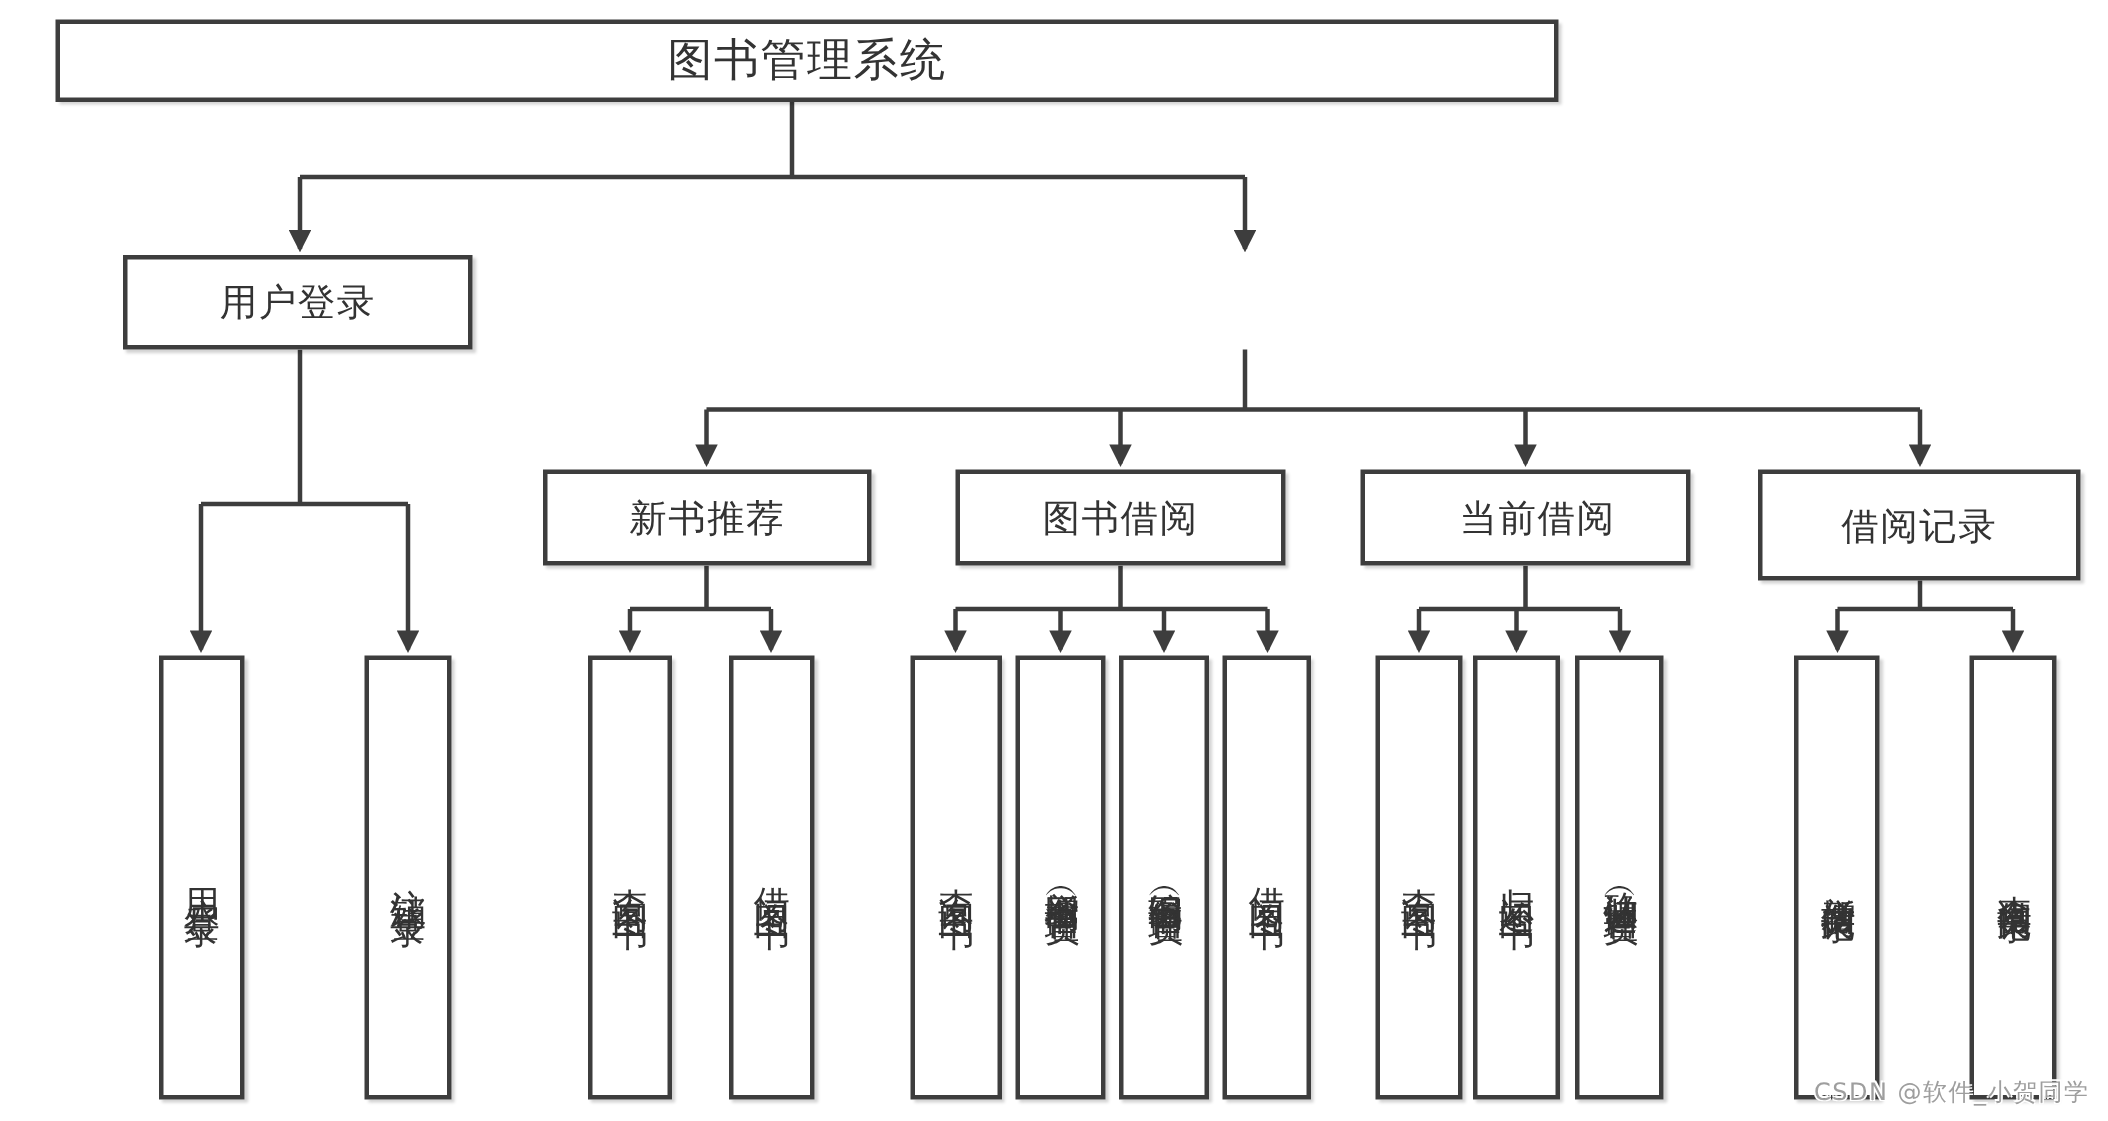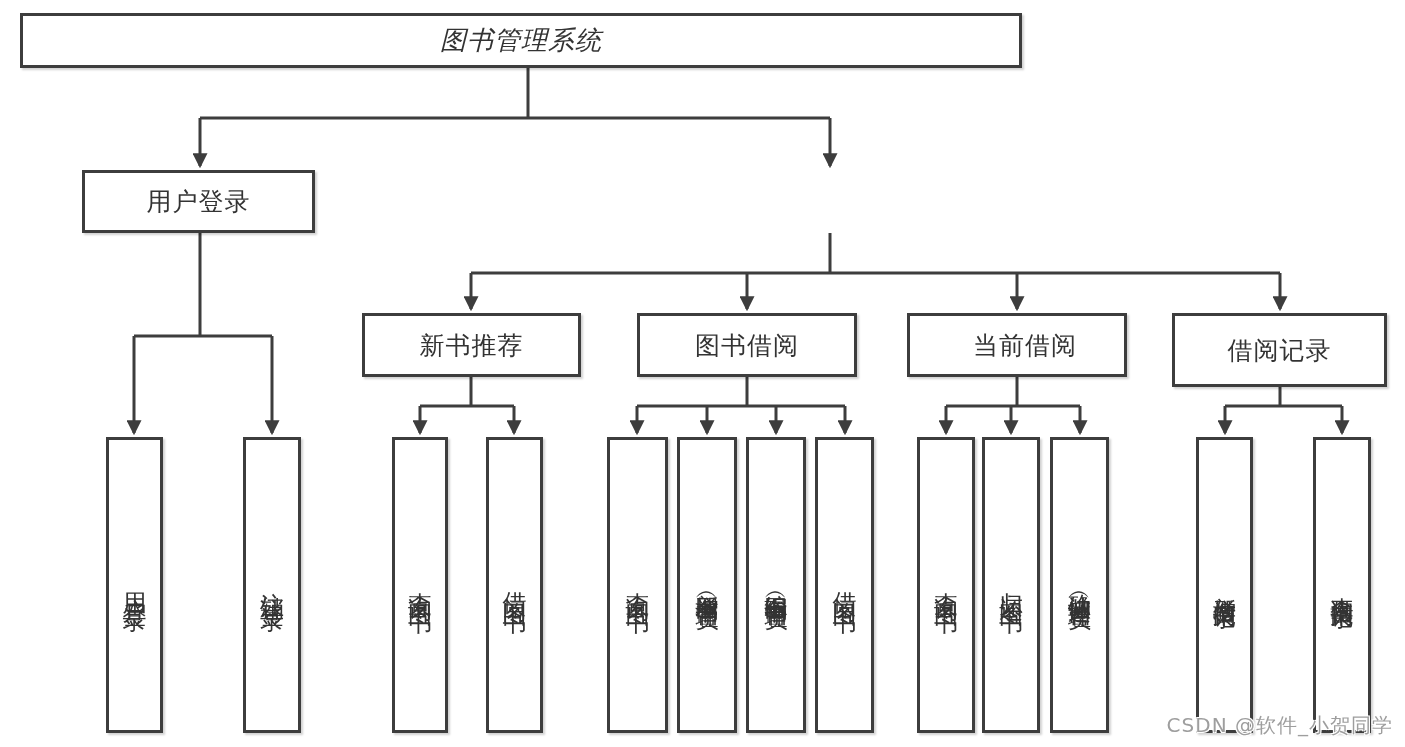--- a/index.html
+++ b/index.html
@@ -25,21 +25,21 @@
   .v span{
     writing-mode:vertical-rl;
     text-orientation:upright;
     font-size:24px;
     letter-spacing:6px;
     line-height:1;
     white-space:nowrap;
   }
   .v.long span{font-size:23px;letter-spacing:2px;}
   
-  #n-root{left:20px;top:13px;width:1002px;height:55px;font-size:26px;font-style:italic;}
+  #n-root{left:37px;top:13px;width:1002px;height:55px;font-size:30px;}
   #n-login{left:82px;top:170px;width:233px;height:63px;}
   #n-mgmt{left:711px;top:170px;width:238px;height:63px;}
   #n-a1{left:106px;top:437px;width:57px;height:296px;}
   #n-a2{left:243px;top:437px;width:58px;height:296px;}
   #n-l1{left:362px;top:313px;width:219px;height:64px;}
   #n-l2{left:637px;top:313px;width:220px;height:64px;}
   #n-l3{left:907px;top:313px;width:220px;height:64px;padding-left:16px;}
   #n-l4{left:1172px;top:313px;width:215px;height:74px;}
   #n-b1{left:392px;top:437px;width:56px;height:296px;}
   #n-b2{left:486px;top:437px;width:57px;height:296px;}
@@ -48,21 +48,21 @@
   #n-c3{left:746px;top:437px;width:60px;height:296px;}
   #n-c4{left:815px;top:437px;width:59px;height:296px;}
   #n-d1{left:917px;top:437px;width:58px;height:296px;}
   #n-d2{left:982px;top:437px;width:58px;height:296px;}
   #n-d3{left:1050px;top:437px;width:59px;height:296px;}
   #n-e1{left:1196px;top:437px;width:57px;height:296px;}
   #n-e2{left:1313px;top:437px;width:58px;height:296px;}
   .watermark{
     position:absolute;
     right:12px;bottom:8px;
-    font-size:20px;
+    font-size:16px;
     color:#9e9e9e;
     letter-spacing:1px;
     text-shadow:1px 1px 0 #ffffff,-1px -1px 0 #ffffff,1px -1px 0 #ffffff,-1px 1px 0 #ffffff;
     z-index:5;
     white-space:nowrap;
   }
 </style>
 </head>
 <body>
 

